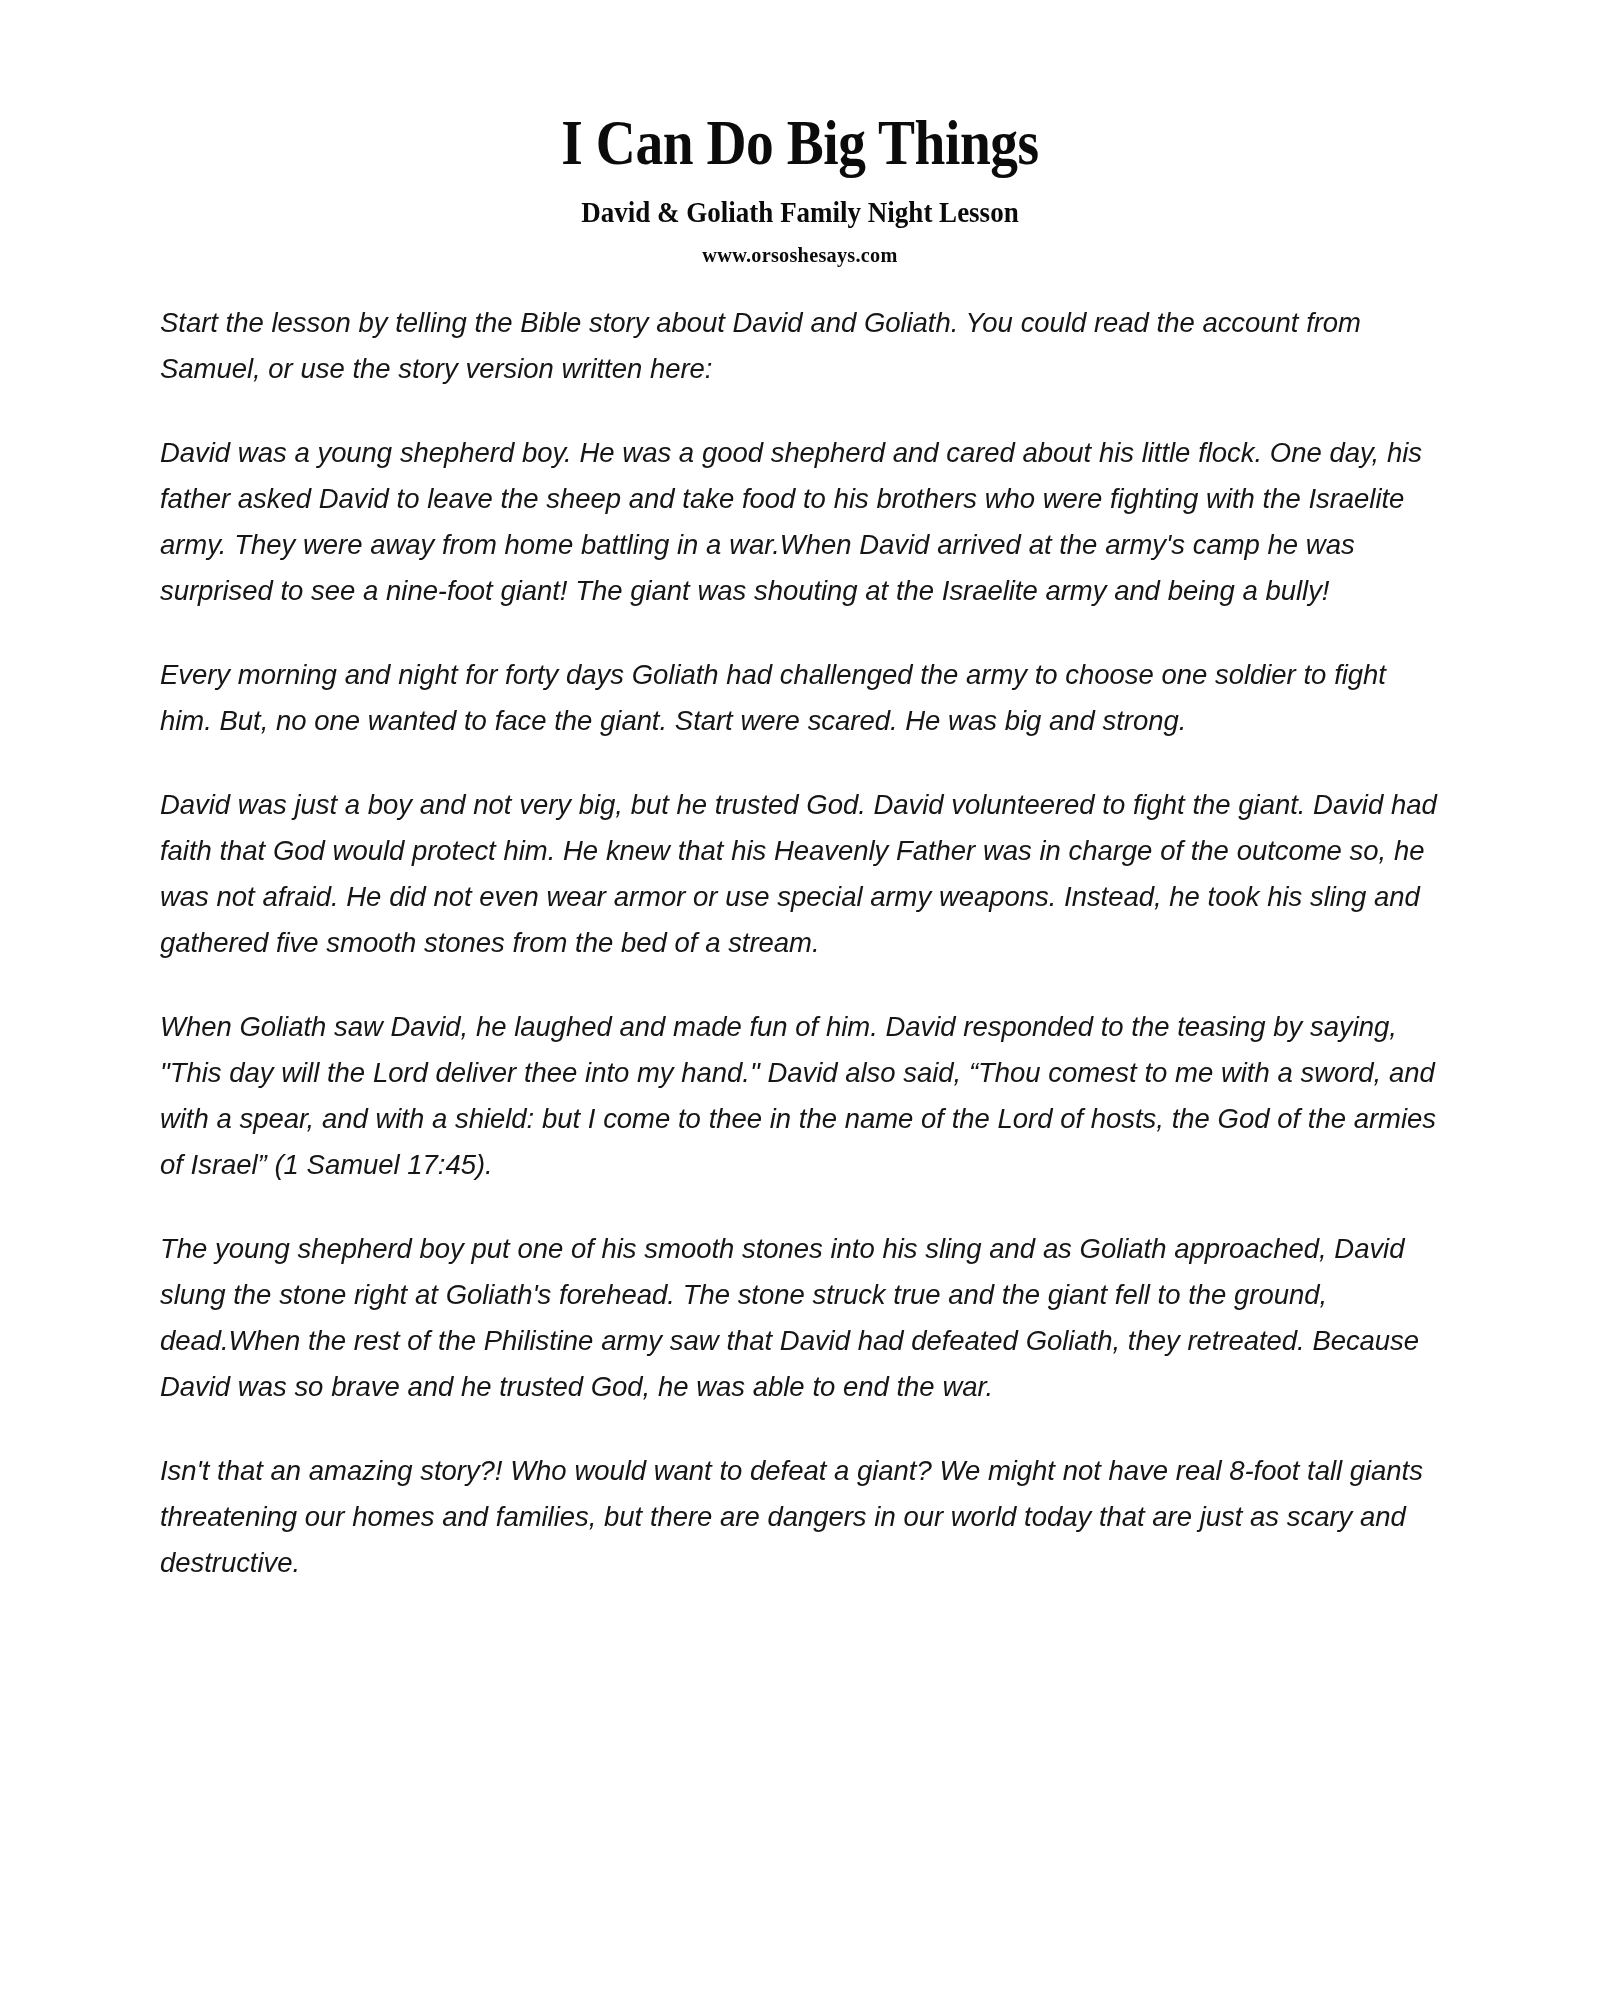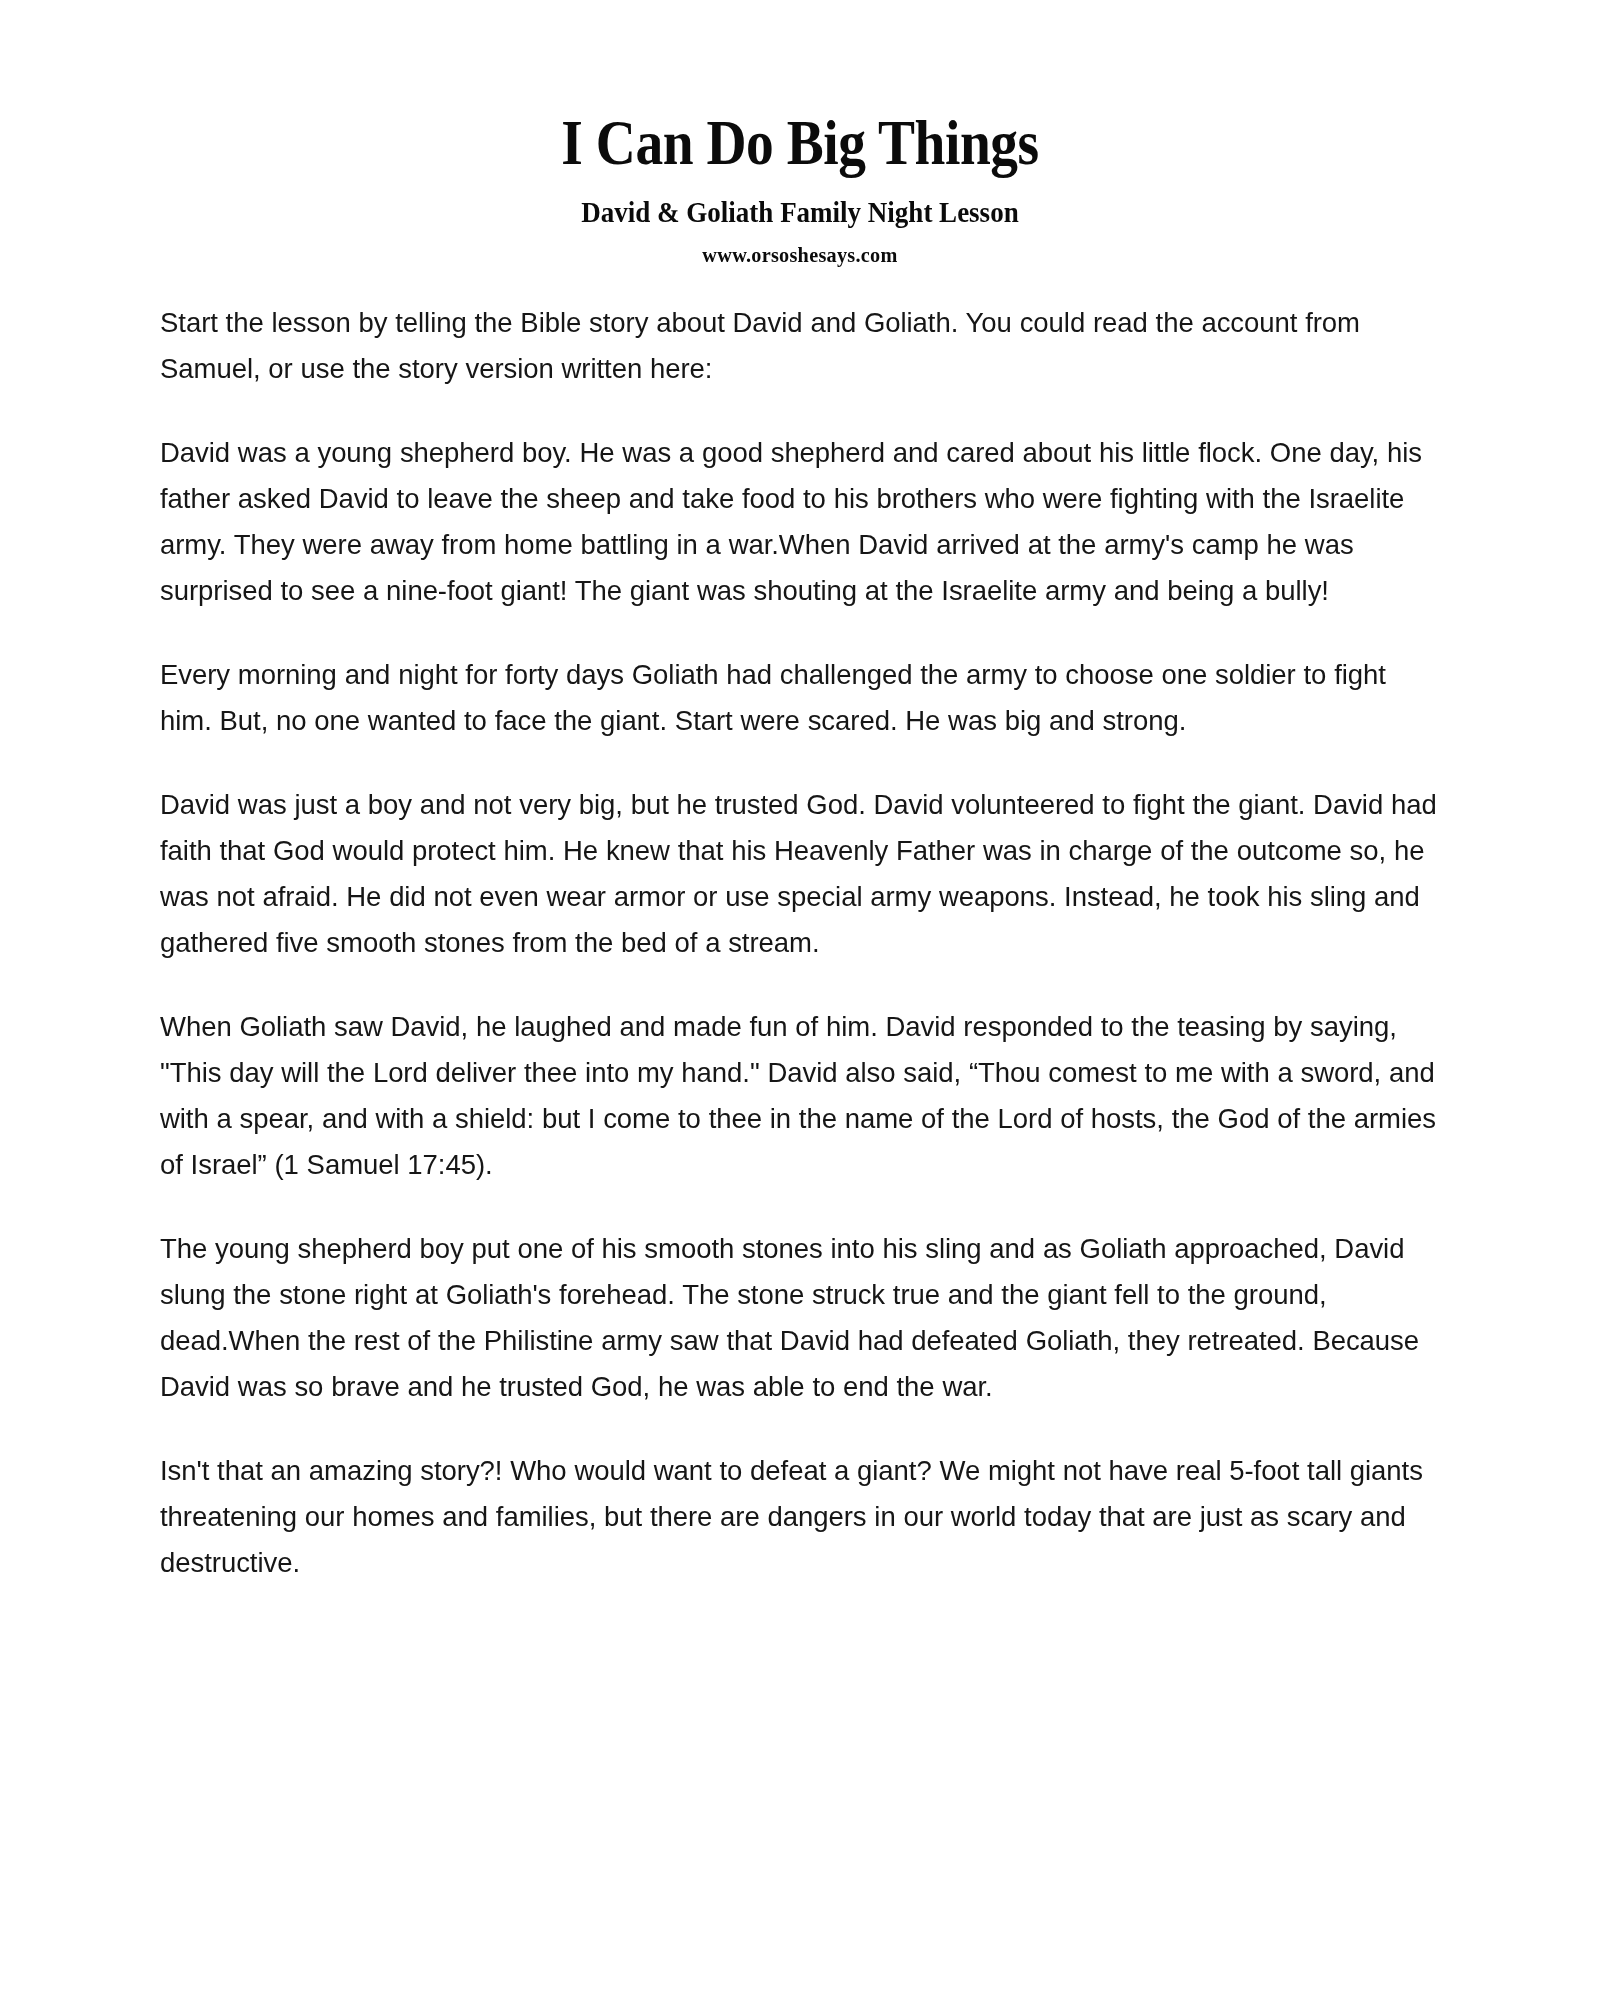--- a/index.html
+++ b/index.html
@@ -75,20 +75,21 @@
 
   .doc-body p {
     margin: 0 0 38px 0;
     font-family: "Liberation Sans", "DejaVu Sans", sans-serif;
     font-size: 27.5px;
     line-height: 46px;
     color: #161616;
     text-align: left;
     letter-spacing: -0.05px;
     word-spacing: 0.2px;
+    font-style: italic;
   }
 
   .doc-body p:last-child {
     margin-bottom: 0;
   }
 </style>
 </head>
 <body>
 
 <div class="page">
@@ -99,16 +100,16 @@
     <div class="doc-url">www.orsoshesays.com</div>
   </header>
 
   <main class="doc-body">
     <p>Start the lesson by telling the Bible story about David and Goliath. You could read the account from Samuel, or use the story version written here:</p>
     <p>David was a young shepherd boy. He was a good shepherd and cared about his little flock. One day, his father asked David to leave the sheep and take food to his brothers who were fighting with the Israelite army. They were away from home battling in a war.When David arrived at the army's camp he was surprised to see a nine-foot giant! The giant was shouting at the Israelite army and being a bully!</p>
     <p>Every morning and night for forty days Goliath had challenged the army to choose one soldier to fight him. But, no one wanted to face the giant. Start were scared. He was big and strong.</p>
     <p>David was just a boy and not very big, but he trusted God. David volunteered to fight the giant. David had faith that God would protect him. He knew that his Heavenly Father was in charge of the outcome so, he was not afraid. He did not even wear armor or use special army weapons. Instead, he took his sling and gathered five smooth stones from the bed of a stream.</p>
     <p>When Goliath saw David, he laughed and made fun of him. David responded to the teasing by saying, "This day will the Lord deliver thee into my hand." David also said, “Thou comest to me with a sword, and with a spear, and with a shield: but I come to thee in the name of the Lord of hosts, the God of the armies of Israel” (1 Samuel 17:45).</p>
     <p>The young shepherd boy put one of his smooth stones into his sling and as Goliath approached, David slung the stone right at Goliath's forehead. The stone struck true and the giant fell to the ground, dead.When the rest of the Philistine army saw that David had defeated Goliath, they retreated. Because David was so brave and he trusted God, he was able to end the war.</p>
-    <p>Isn't that an amazing story?! Who would want to defeat a giant? We might not have real 5-foot tall giants threatening our homes and families, but there are dangers in our world today that are just as scary and destructive.</p>
+    <p>Isn't that an amazing story?! Who would want to defeat a giant? We might not have real 8-foot tall giants threatening our homes and families, but there are dangers in our world today that are just as scary and destructive.</p>
   </main>
 
 </div>
 
 </body></html>

